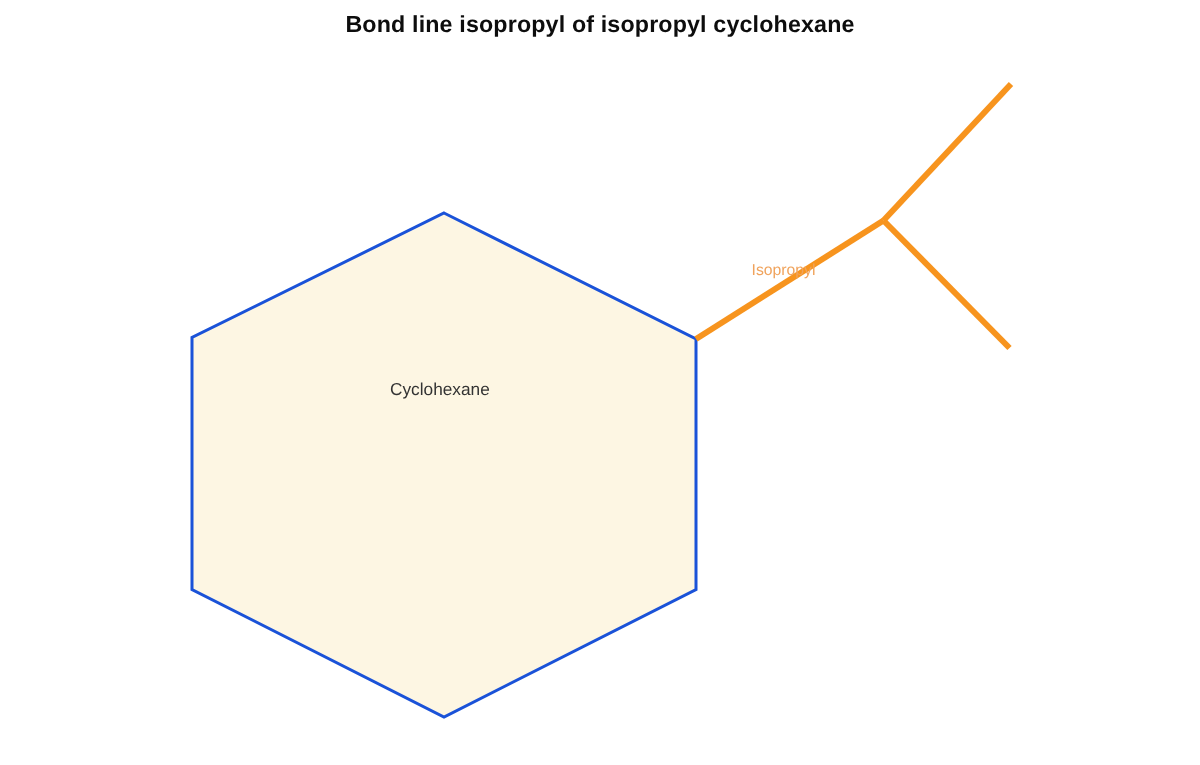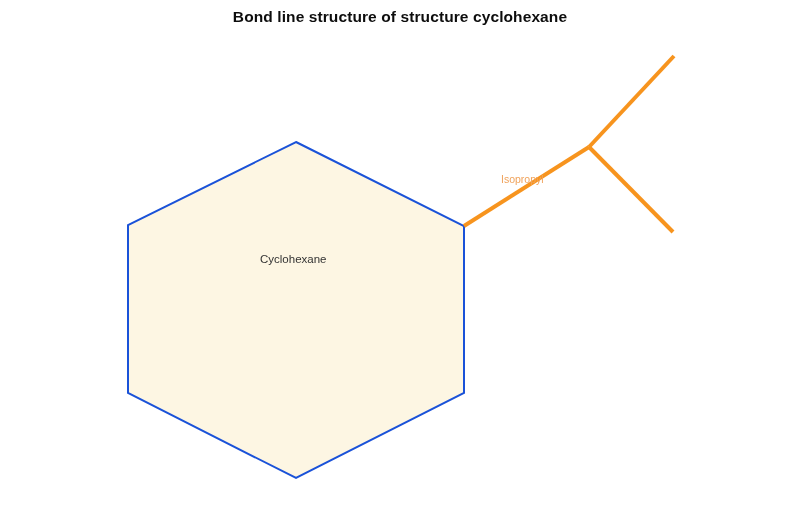--- a/index.html
+++ b/index.html
@@ -55,21 +55,21 @@
     font-family: "Liberation Sans", sans-serif;
     font-size: 10.5px;
     fill: #f0a35c;
   }
 </style>
 </head>
 <body>
 
 <div class="canvas">
 
-  <div class="title">Bond line structure of structure cyclohexane</div>
+  <div class="title">Bond line isopropyl of isopropyl cyclohexane</div>
 
   <svg class="structure" viewBox="0 0 800 510">
 
     <polygon points="296,142 464,226 464,393 296,478 128,393 128,225" fill="#fdf6e3" stroke="#1a52d8" stroke-width="2" stroke-linejoin="miter"></polygon>
 
     <line x1="464" y1="226" x2="589" y2="147" stroke="#f7941e" stroke-width="4" stroke-linecap="butt"></line>
 
     <line x1="589" y1="147" x2="674" y2="56" stroke="#f7941e" stroke-width="4" stroke-linecap="butt"></line>
 
     <line x1="589" y1="147" x2="673" y2="232" stroke="#f7941e" stroke-width="4" stroke-linecap="butt"></line>

